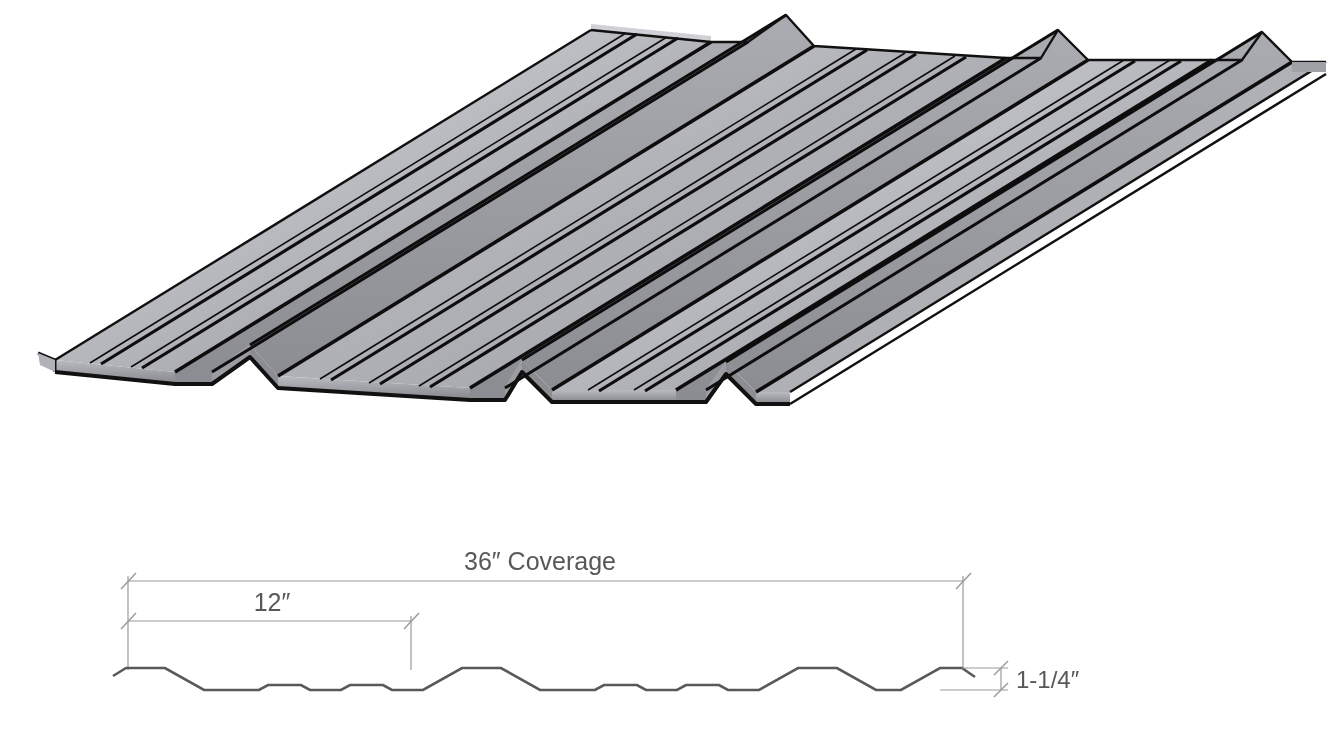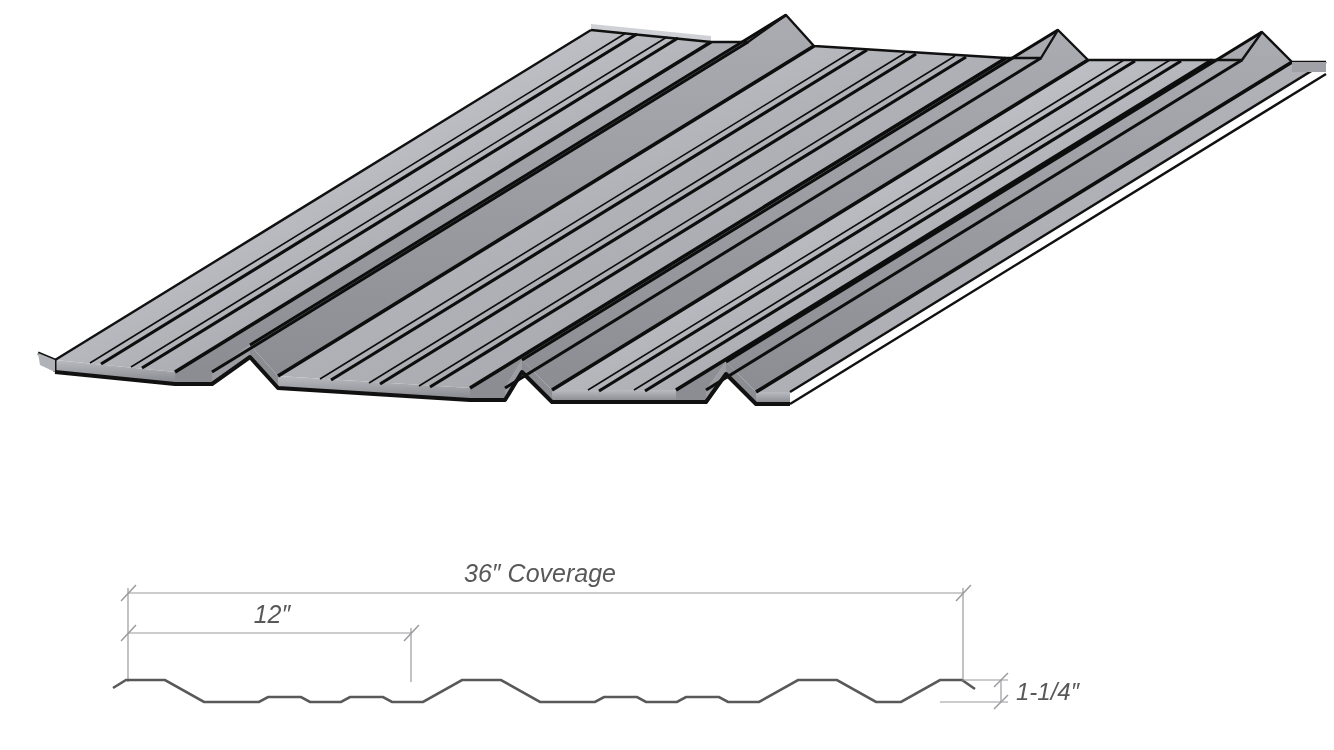--- a/index.html
+++ b/index.html
@@ -17,24 +17,23 @@
   #panel-figure {
     position: absolute;
     left: 0;
     top: 0;
     width: 1334px;
     height: 430px;
   }
   #profile-figure {
     position: absolute;
     left: 0;
-    top: 430px;
+    top: 418px;
     width: 1334px;
     height: 320px;
-    font-style: italic;
   }
   svg { display: block; }
   .dim-text {
     font-family: "Liberation Sans", sans-serif;
     fill: #58585a;
   }
   .dim-text-lg { font-size: 25px; }
   .dim-text-md { font-size: 24px; }
   .dim-line {
     stroke: #9a9a9e;

